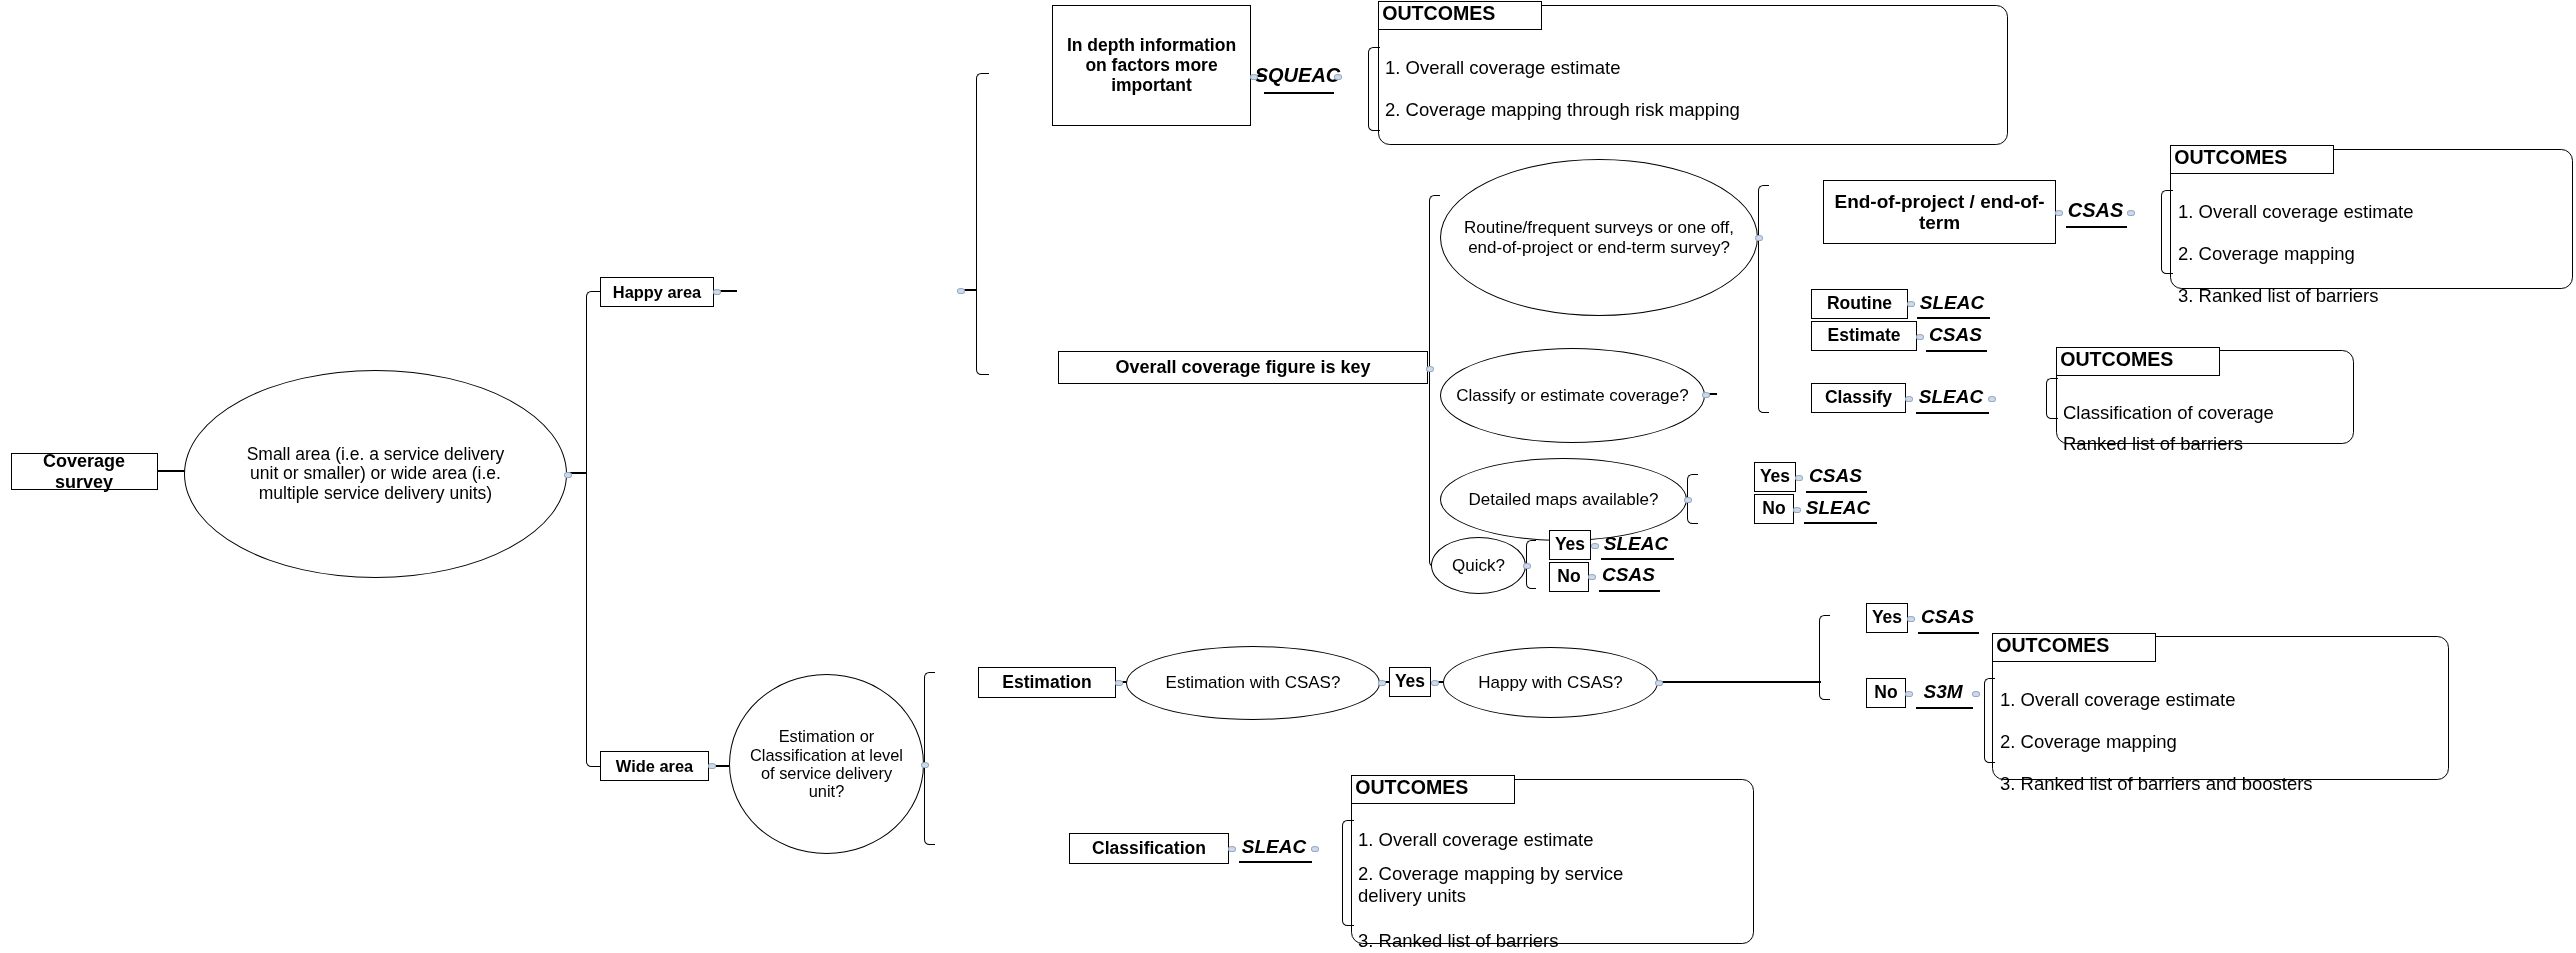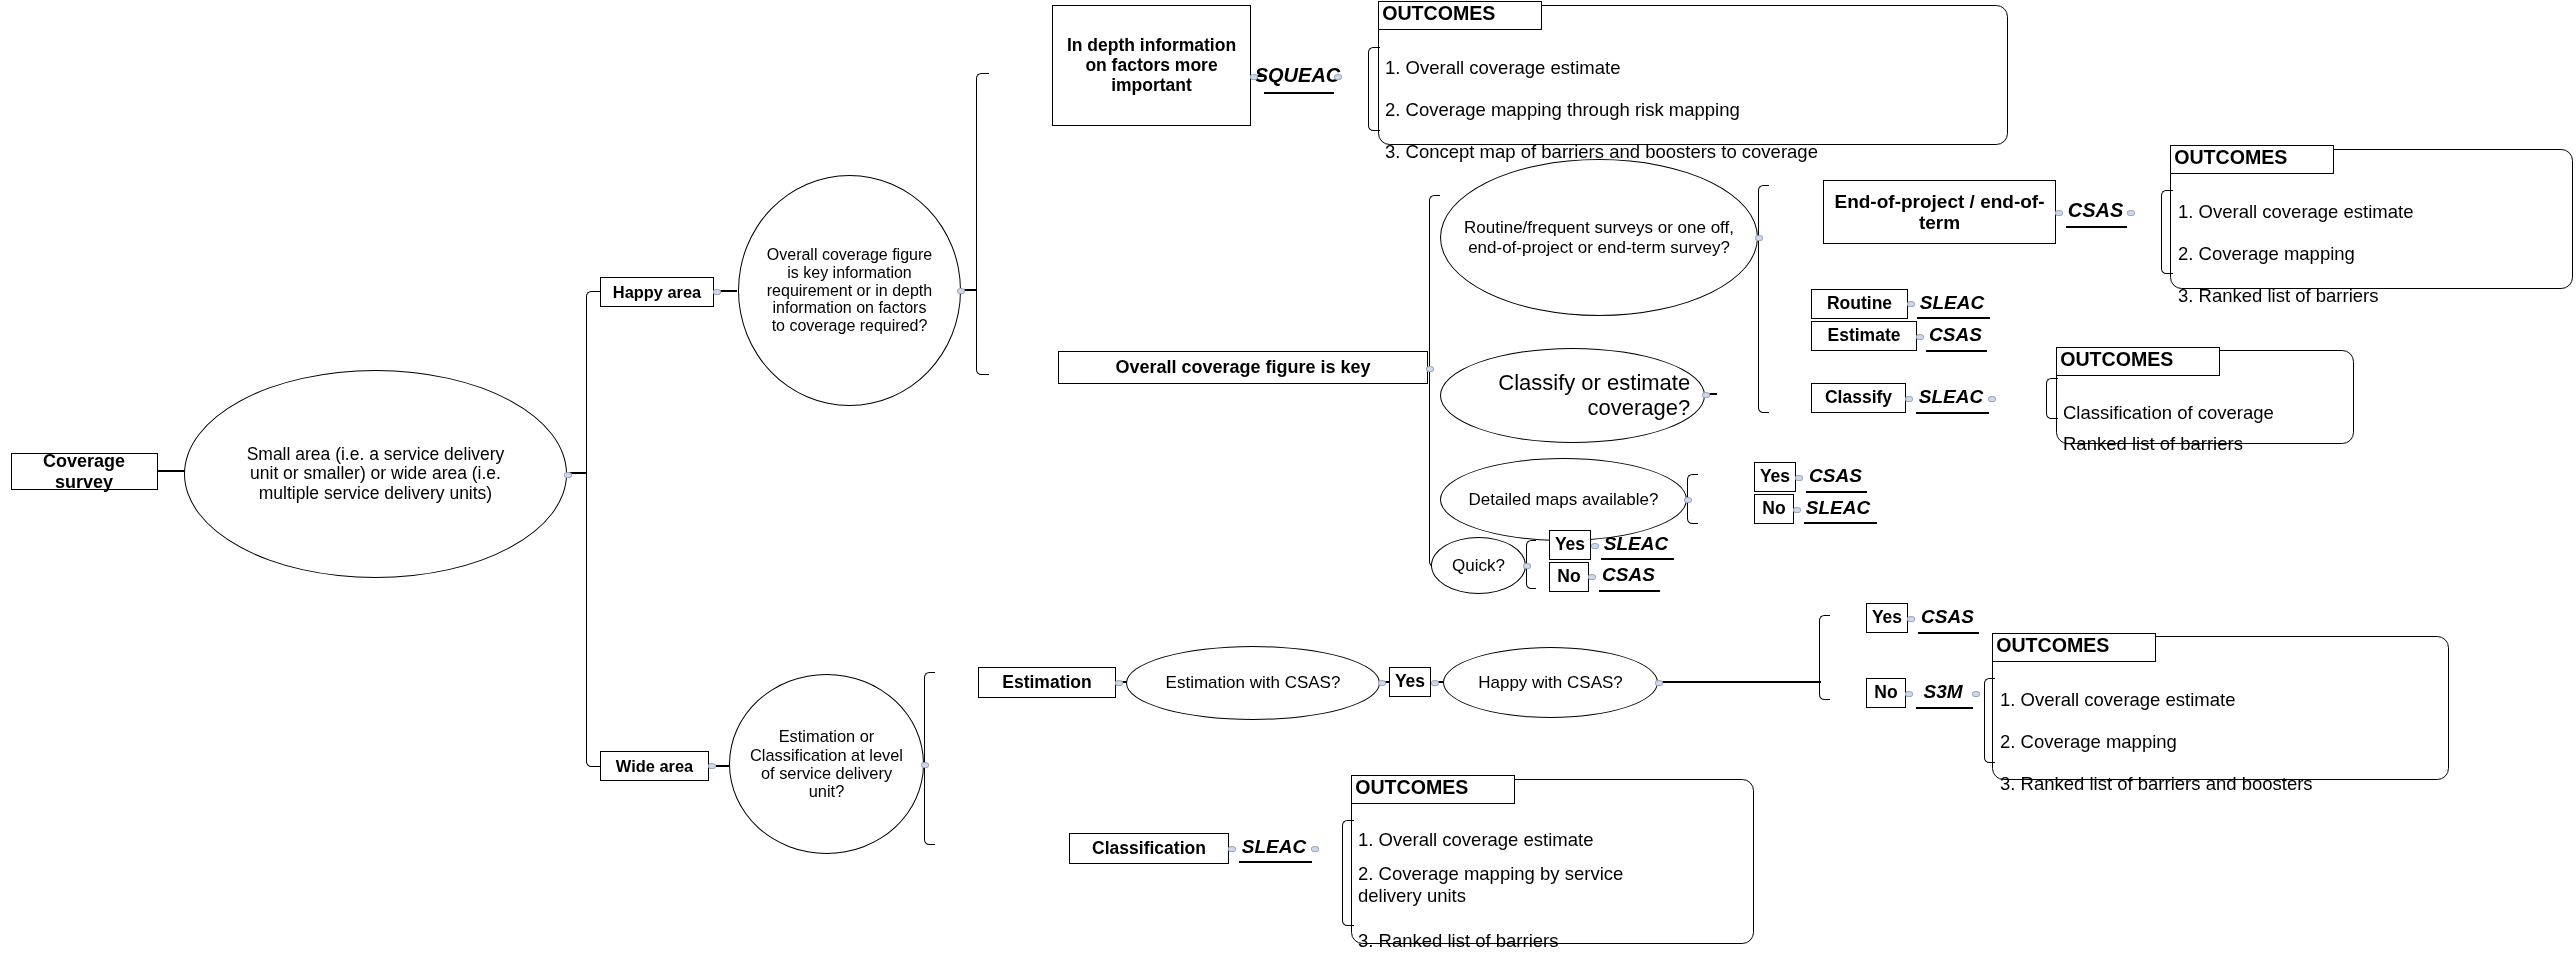--- a/index.html
+++ b/index.html
@@ -111,23 +111,20 @@
   </div>
   <div class="knob" style="left:713px;top:289px;"></div>
   <div class="hline" style="left:716px;top:290px;width:21px;"></div>
 
   <div class="node rect bold" style="left:600px;top:751px;width:109px;height:30px;font-size:16.4px;">
     <span>Wide area</span>
   </div>
   <div class="knob" style="left:708px;top:763px;"></div>
   <div class="hline" style="left:711px;top:765px;width:18px;"></div>
 
-  <div class="node ellipse" style="left:738px;top:175px;width:223px;height:231px;font-size:16px;padding:0 26.5px;">
-    <span>Overall coverage figure is key information requirement or in depth information on factors to coverage required?</span>
-  </div>
   <div class="knob" style="left:957px;top:288px;"></div>
   <div class="hline" style="left:960px;top:289px;width:16px;"></div>
   <div class="bracket" style="left:976px;top:73px;width:12.7px;height:302px;"></div>
 
   <div class="node rect bold" style="left:1052px;top:5.3px;width:199px;height:121px;font-size:17.5px;padding:0 6.4px;">
     <span>In depth information on factors more important</span>
   </div>
   <div class="knob" style="left:1250px;top:74px;"></div>
   <div class="hline" style="left:1254px;top:75px;width:10.6px;"></div>
   <div class="node plain ital" style="left:1262px;top:58px;width:71px;height:34px;font-size:20px;">
@@ -140,23 +137,20 @@
   <div class="bracket" style="left:1368px;top:47px;width:11.7px;height:84px;"></div>
   <div class="outcome-label" style="left:1378px;top:1.1px;width:164px;height:29px;font-size:19.6px;">
     <span>OUTCOMES</span>
   </div>
   <div class="outcome-line" style="left:1385px;top:35px;width:609px;font-size:18.5px;">
     <span>1. Overall coverage estimate</span>
   </div>
   <div class="outcome-line" style="left:1385px;top:77px;width:609px;font-size:18.5px;">
     <span>2. Coverage mapping through risk mapping</span>
   </div>
-  <div class="outcome-line" style="left:1385px;top:119px;width:609px;font-size:18.5px;">
-    <span>3. Concept map of barriers and boosters to coverage</span>
-  </div>
 
   <div class="node rect bold" style="left:1058px;top:351px;width:370px;height:33px;font-size:18px;">
     <span>Overall coverage figure is key</span>
   </div>
   <div class="knob" style="left:1426px;top:366px;"></div>
 
   <div class="bracket" style="left:1429px;top:195px;width:10.6px;height:372px;"></div>
 
   <div class="node ellipse" style="left:1440px;top:159px;width:318px;height:157px;font-size:17px;padding:0 21px;">
     <span>Routine/frequent surveys or one off, end-of-project or end-term survey?</span>
@@ -200,21 +194,21 @@
 
   <div class="node rect bold" style="left:1811px;top:321px;width:106px;height:30px;font-size:17.5px;">
     <span>Estimate</span>
   </div>
   <div class="knob" style="left:1916px;top:334px;"></div>
   <div class="node plain ital" style="left:1924px;top:319px;width:63px;height:31px;font-size:19px;">
     <span>CSAS</span>
   </div>
   <div class="underline" style="left:1926px;top:350px;width:61px;"></div>
 
-  <div class="node ellipse" style="left:1440px;top:348px;width:265px;height:95px;font-size:22px;padding:0 13.8px;text-align:right;">
+  <div class="node ellipse" style="left:1440px;top:348px;width:265px;height:95px;font-size:17px;padding:0 13.8px;text-align:right;">
     <span>Classify or estimate coverage?</span>
   </div>
   <div class="knob" style="left:1702px;top:392px;"></div>
   <div class="hline" style="left:1705px;top:393px;width:11.7px;"></div>
 
   <div class="node rect bold" style="left:1811px;top:383px;width:95px;height:30px;font-size:17.5px;">
     <span>Classify</span>
   </div>
   <div class="knob" style="left:1905px;top:396px;"></div>
   <div class="node plain ital" style="left:1914px;top:381px;width:74px;height:31px;font-size:19px;">

